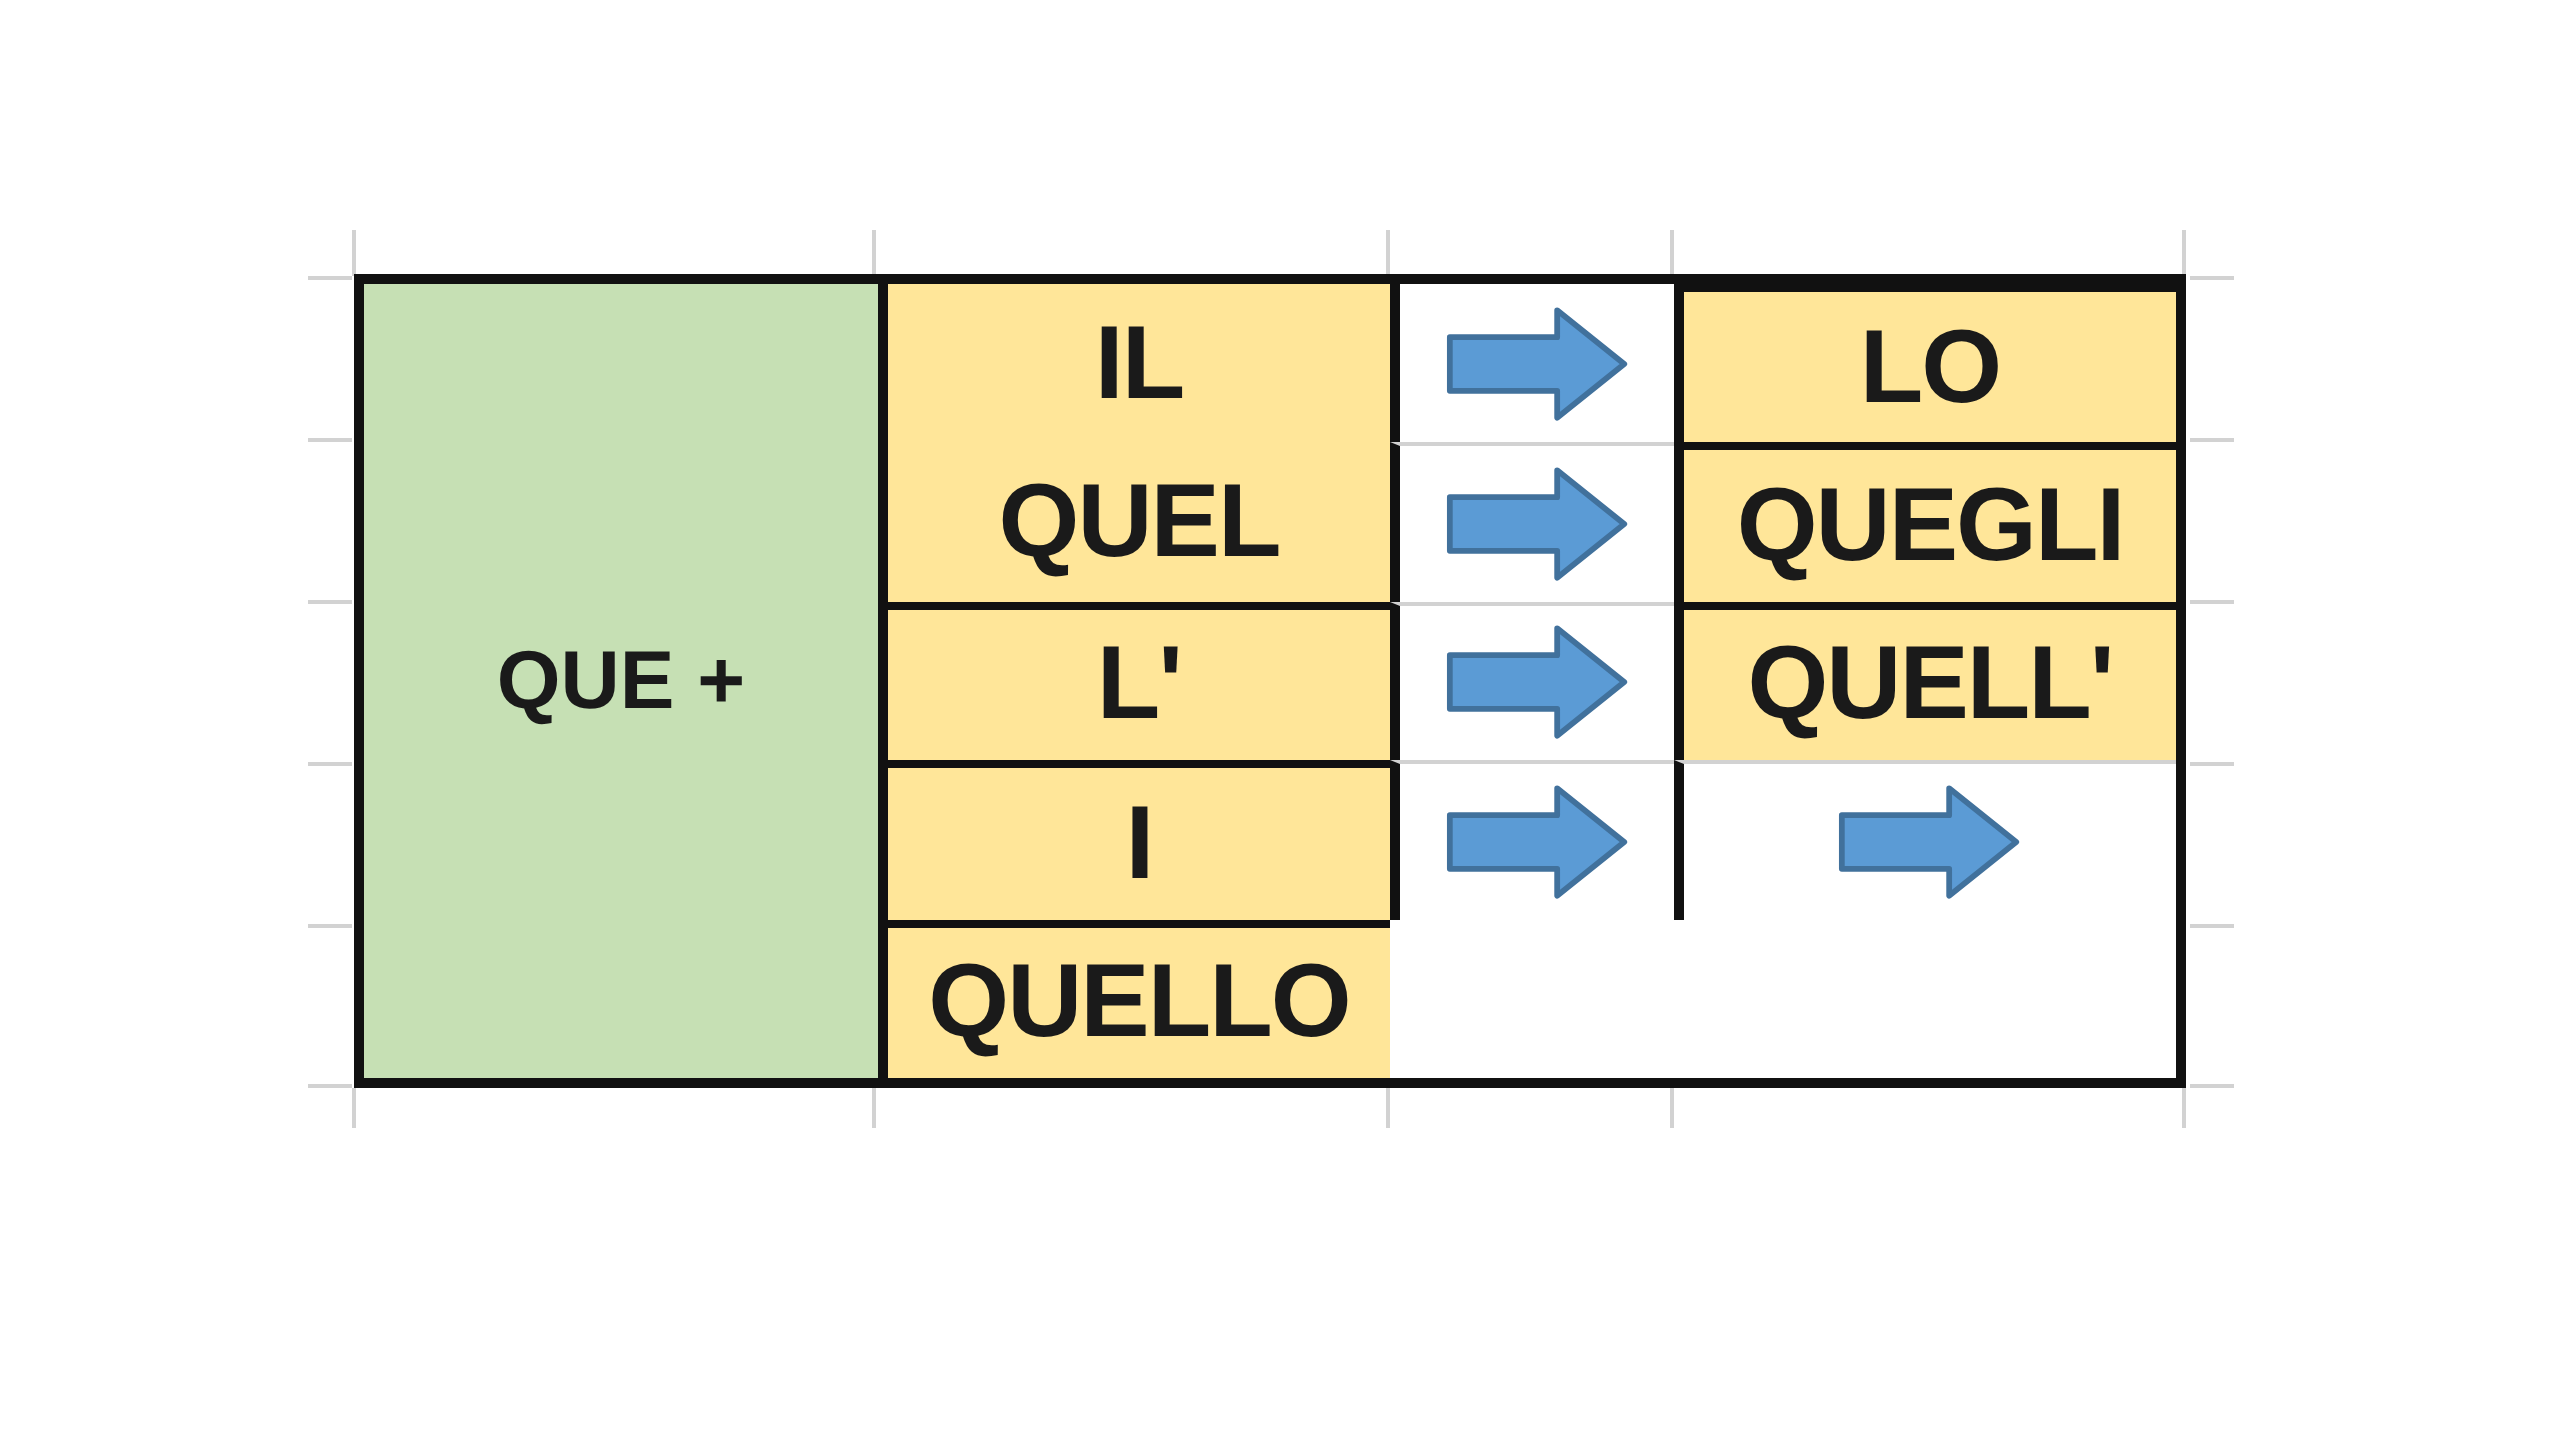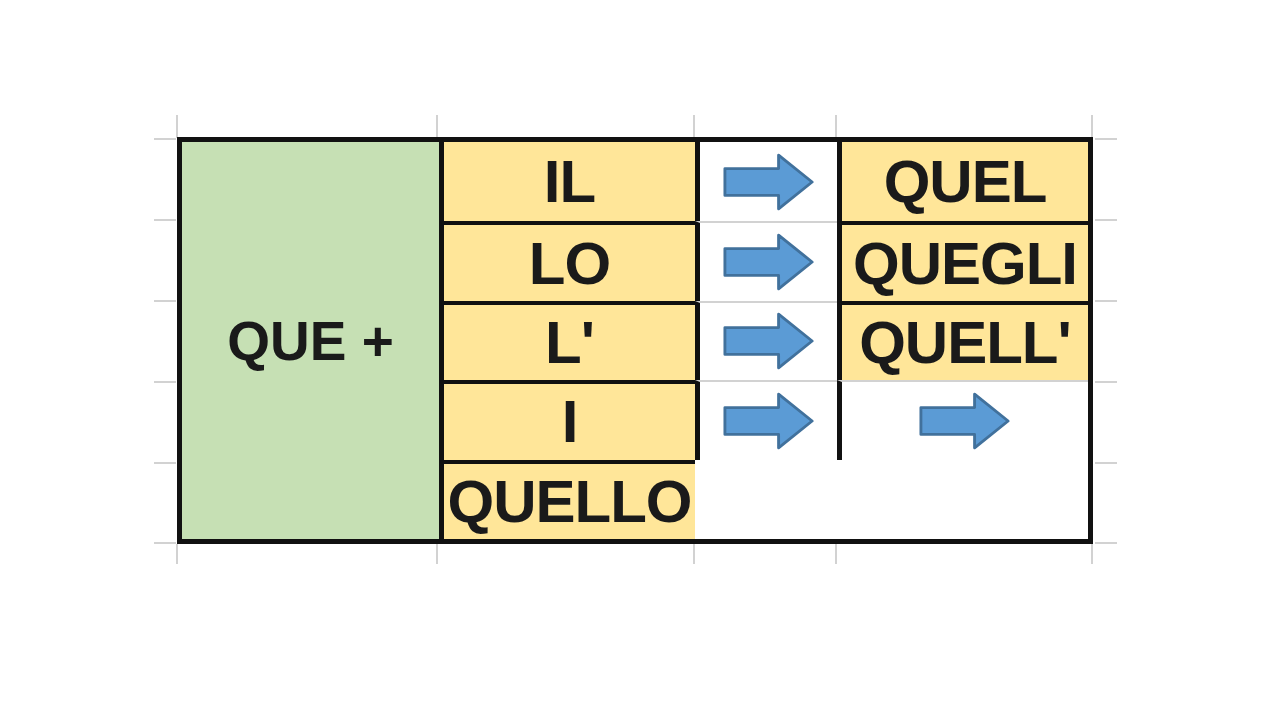--- a/index.html
+++ b/index.html
@@ -79,27 +79,27 @@
     justify-content: center;
     box-sizing: border-box;
     color: var(--text, #1a1a1a);
     font-weight: 700;
     overflow: hidden;
   }
   .prefix-cell {
     grid-column: 1;
     grid-row: 1 / 6;
     background: var(--prefix-bg, #C6E0B4);
-    font-size: 55px;
+    font-size: 41px;
     letter-spacing: 0px;
   }
   .article-cell, .result-cell {
     background: var(--cell-bg, #FFE699);
     border-left: 5px solid var(--border, #111111);
-    font-size: 60px;
+    font-size: 52px;
     letter-spacing: -1px;
   }
   .arrow-cell {
     background: #ffffff;
     border-left: 5px solid var(--border, #111111);
   }
   .row-divider-black { border-top: 4px solid var(--border, #111111); }
   .row-divider-grid  { border-top: 2px solid var(--gridline, #d4d4d4); }
 
   .arrow-icon {
@@ -123,23 +123,23 @@
   <div class="gram-table">
 
     <div class="cell prefix-cell">QUE +</div>
 
     <div class="cell article-cell">IL</div>
     <div class="cell arrow-cell">
       <svg class="arrow-icon" width="92" height="62" viewBox="0 0 96 64">
         <polygon points="2,18 58,18 58,4 93,32 58,60 58,46 2,46"></polygon>
       </svg>
     </div>
+    <div class="cell article-cell row-divider-black">LO</div>
+
     <div class="cell result-cell">QUEL</div>
-
-    <div class="cell article-cell row-divider-black">LO</div>
     <div class="cell arrow-cell row-divider-grid">
       <svg class="arrow-icon" width="92" height="62" viewBox="0 0 96 64">
         <polygon points="2,18 58,18 58,4 93,32 58,60 58,46 2,46"></polygon>
       </svg>
     </div>
     <div class="cell result-cell row-divider-black">QUEGLI</div>
 
     <div class="cell article-cell row-divider-black">L'</div>
     <div class="cell arrow-cell row-divider-grid">
       <svg class="arrow-icon" width="92" height="62" viewBox="0 0 96 64">

